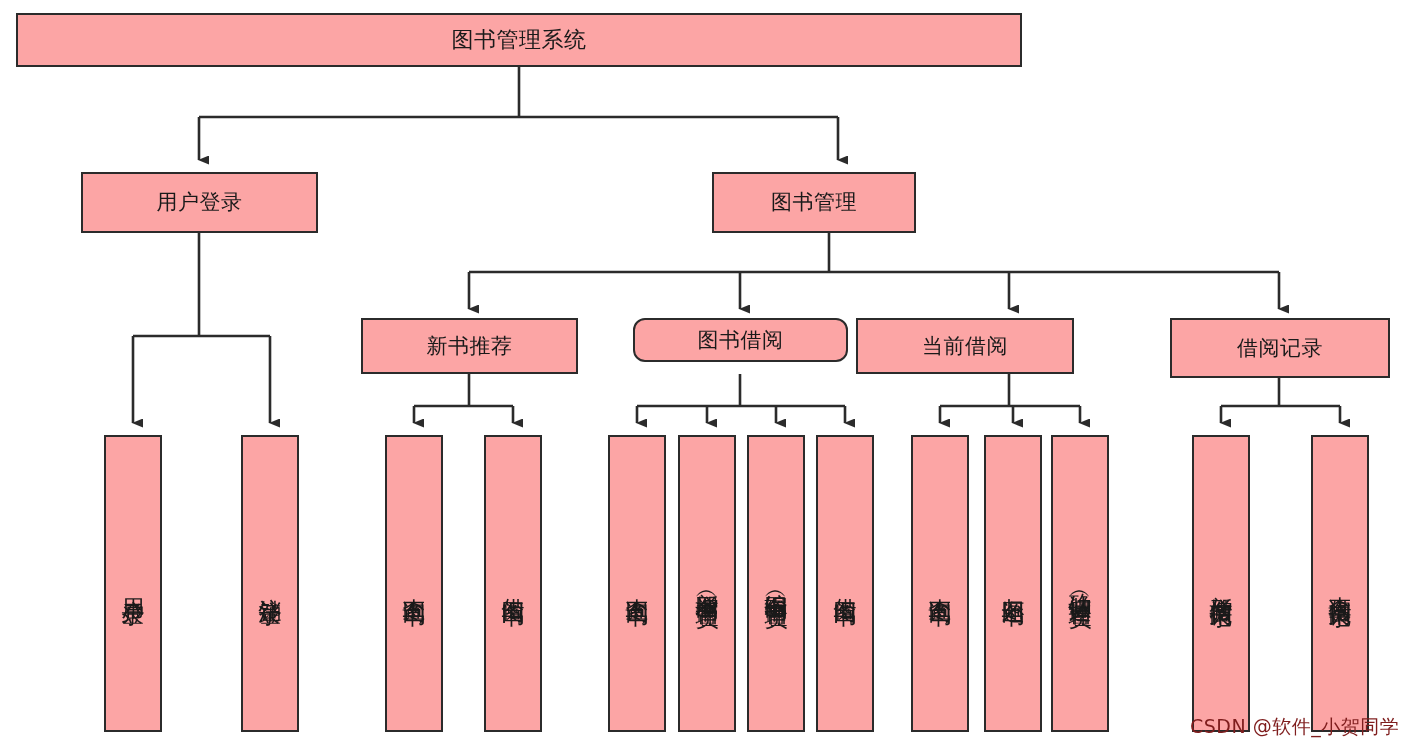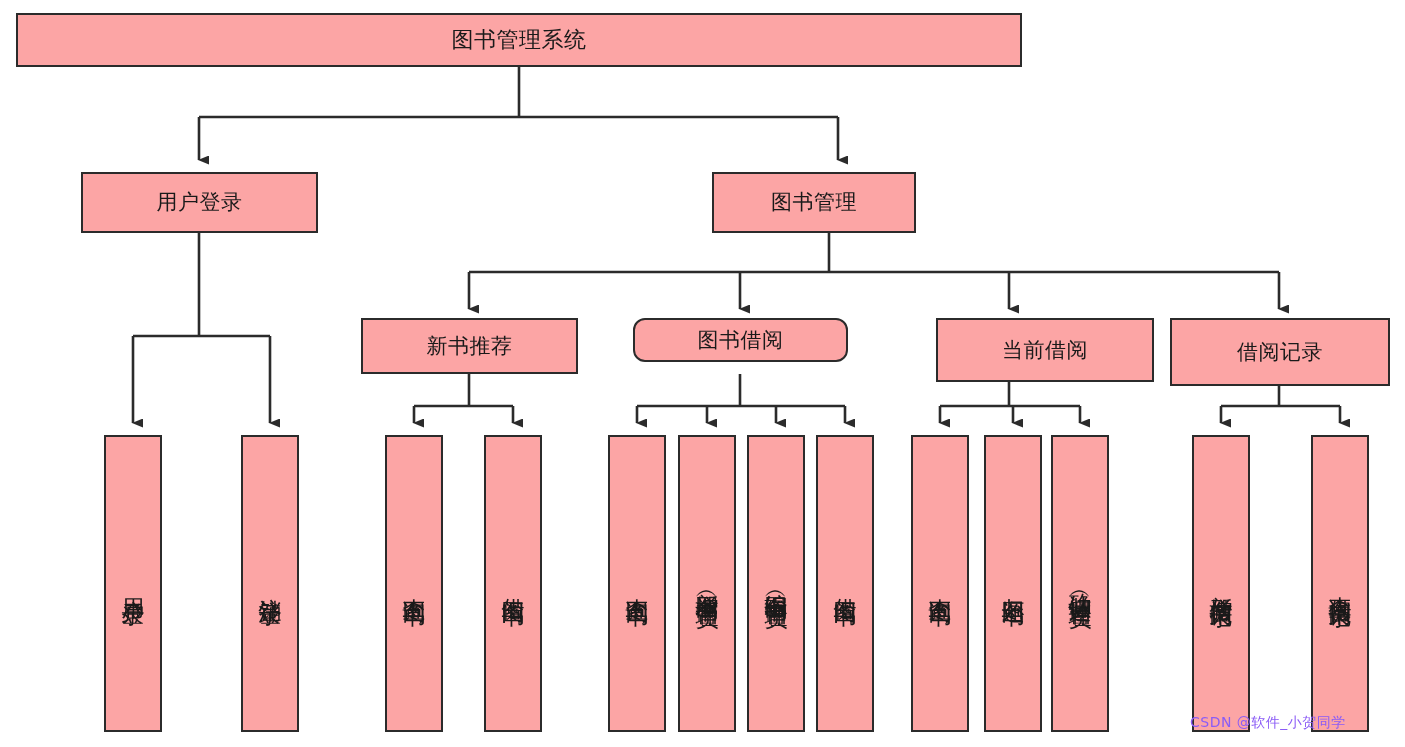--- a/index.html
+++ b/index.html
@@ -59,22 +59,22 @@
     writing-mode: vertical-rl;
     text-orientation: upright;
     font-size: 23px;
     line-height: 1.0;
     letter-spacing: 2px;
     white-space: nowrap;
     max-height: 286px;
   }
   .watermark {
     position: absolute;
-    font-size: 14px;
-    color: #8b5cf6;
+    font-size: 19px;
+    color: #7f1d1d;
     white-space: nowrap;
     letter-spacing: 0.5px;
     pointer-events: none;
   }
 </style>
 </head>
 <body>
 
 <div id="canvas">
 
@@ -138,24 +138,24 @@
   <div class="node horiz" style="left:712px; top:172px; width:204px; height:61px;">
     <span class="label">图书管理</span>
   </div>
 
   <div class="node horiz" style="left:361px; top:318px; width:217px; height:56px;">
     <span class="label">新书推荐</span>
   </div>
   <div class="node horiz" style="left:633px; top:318px; width:215px; height:44px;border-radius:12px;">
     <span class="label">图书借阅</span>
   </div>
-  <div class="node horiz" style="left:936px; top:318px; width:218px; height:64px;">
+  <div class="node horiz" style="left:856px; top:318px; width:218px; height:56px;">
     <span class="label">当前借阅</span>
   </div>
-  <div class="node horiz" style="left:1170px; top:318px; width:220px; height:68px;">
+  <div class="node horiz" style="left:1170px; top:318px; width:220px; height:60px;">
     <span class="label">借阅记录</span>
   </div>
 
   <div class="node vert" style="left:104px; top:435px; width:58px; height:297px;">
     <span class="label">用户登录</span>
   </div>
   <div class="node vert" style="left:241px; top:435px; width:58px; height:297px;">
     <span class="label">注销登录</span>
   </div>
 

